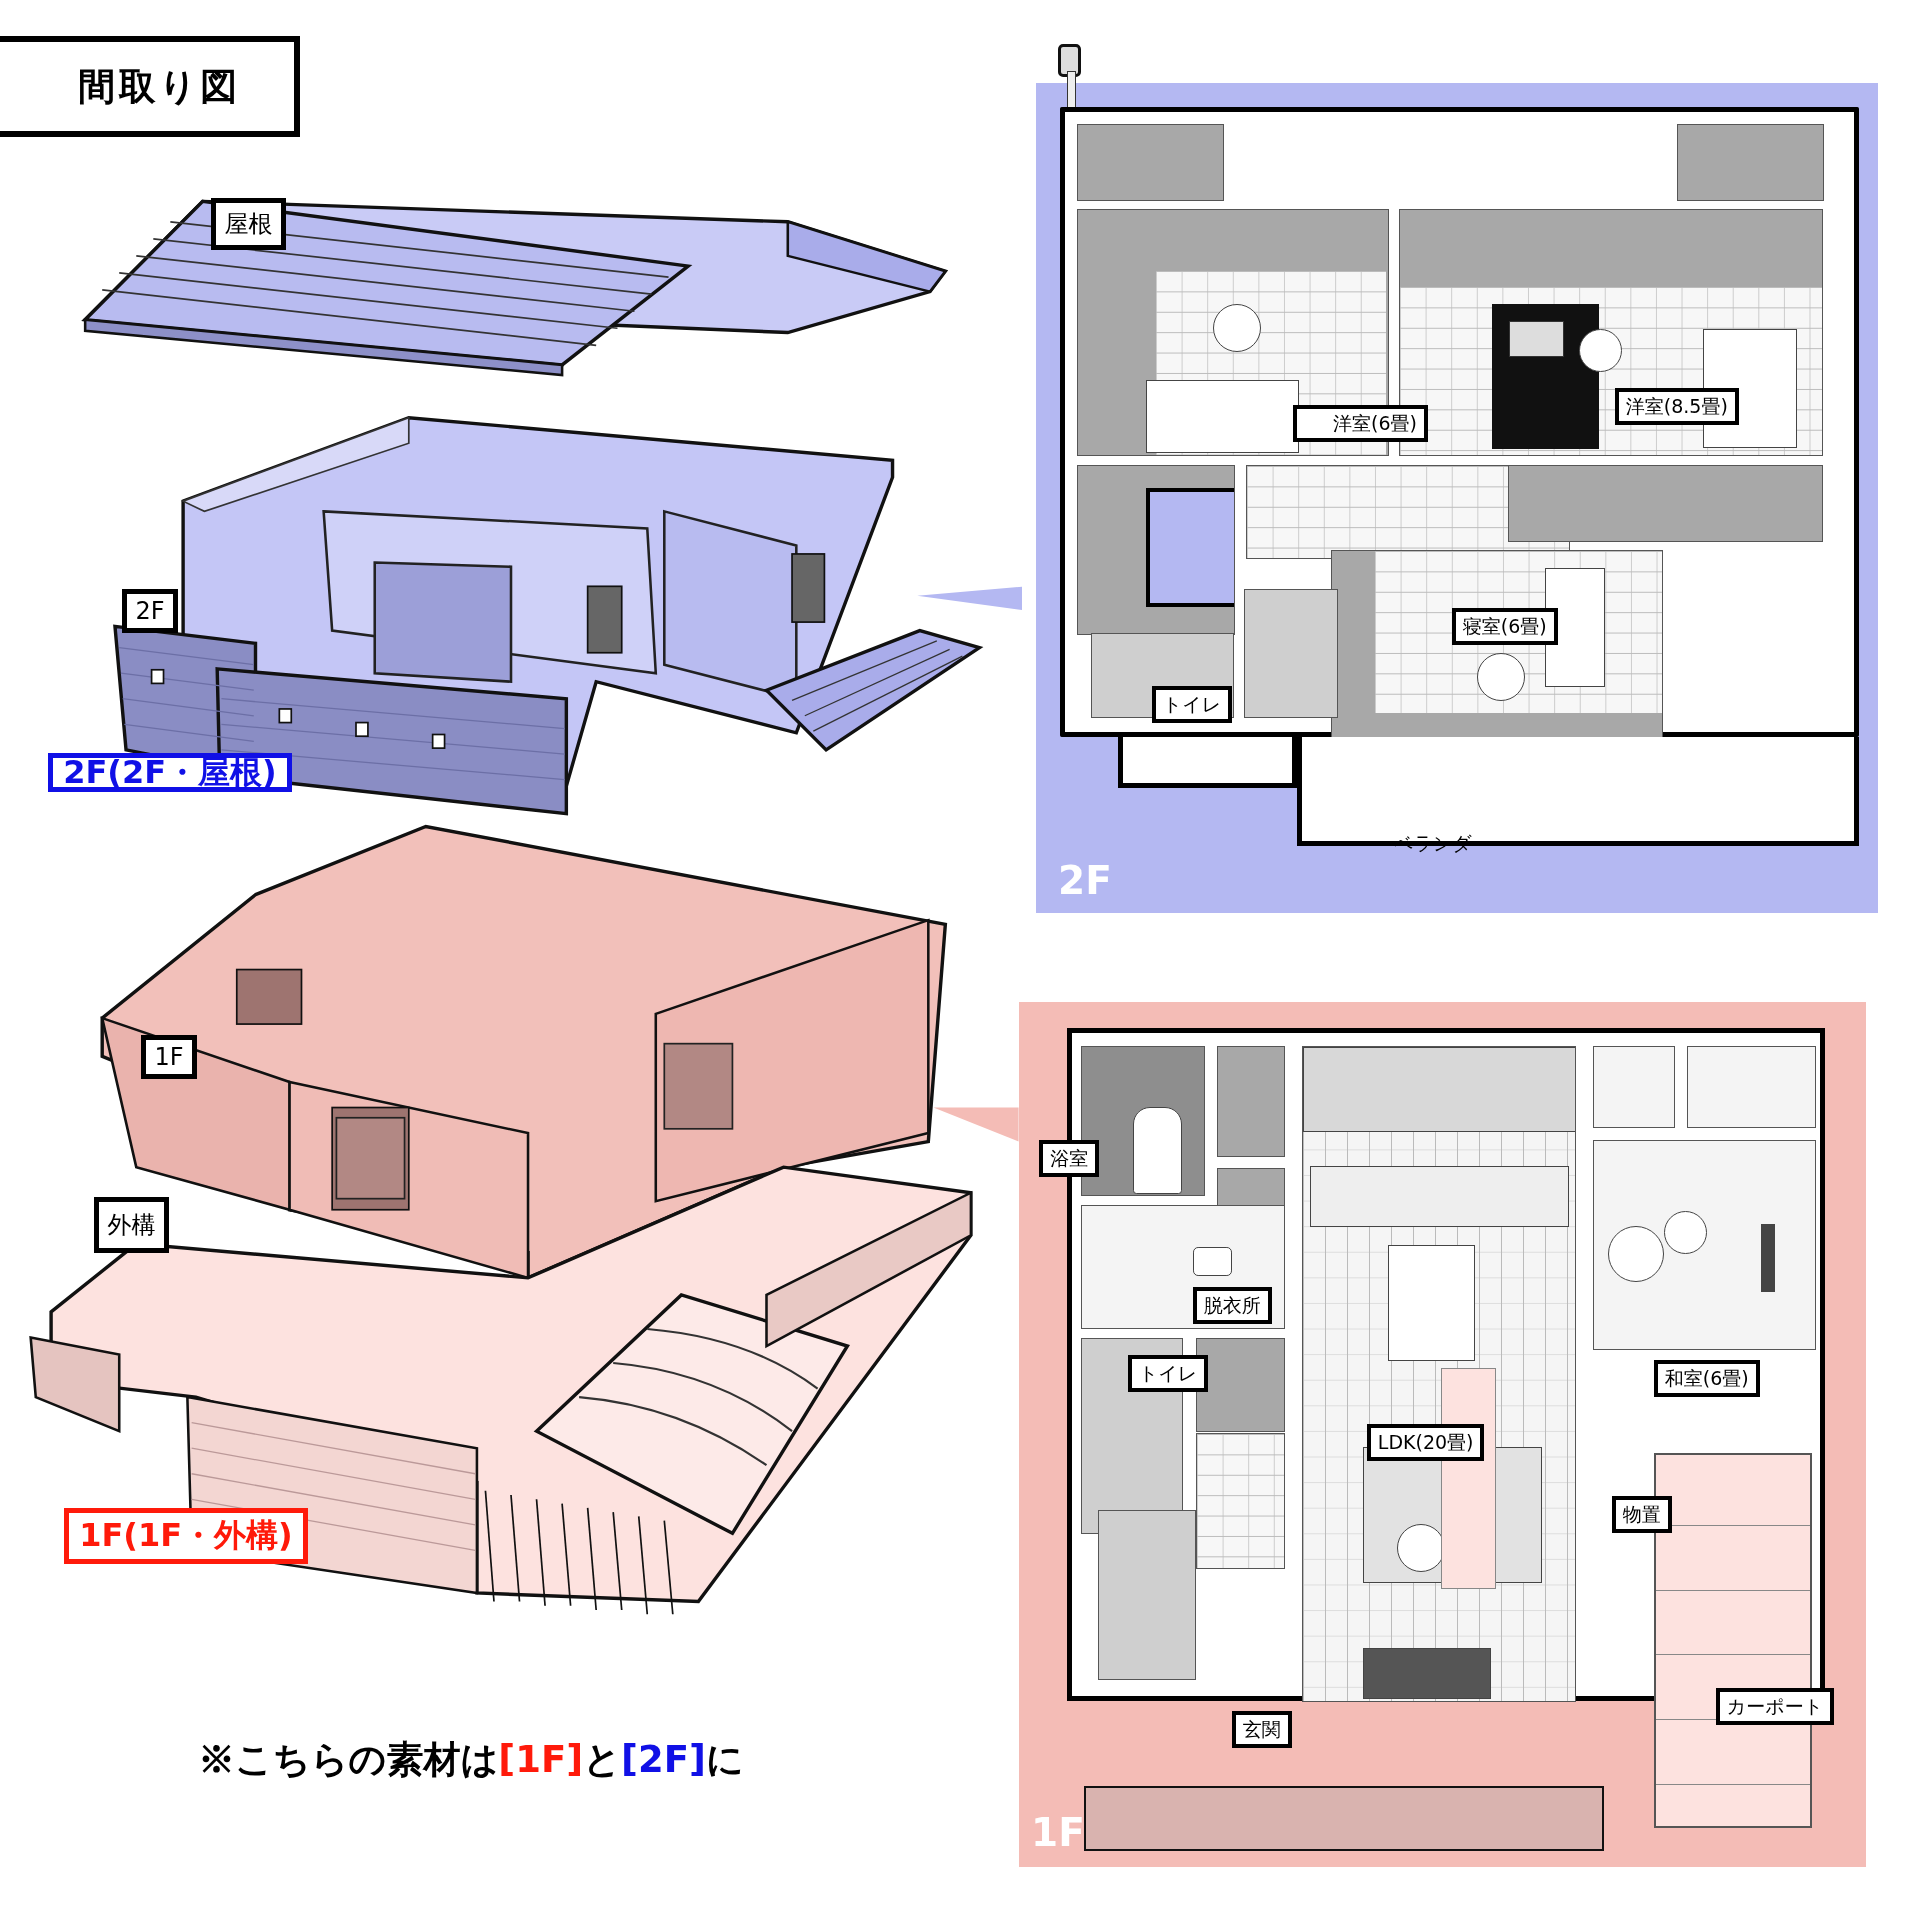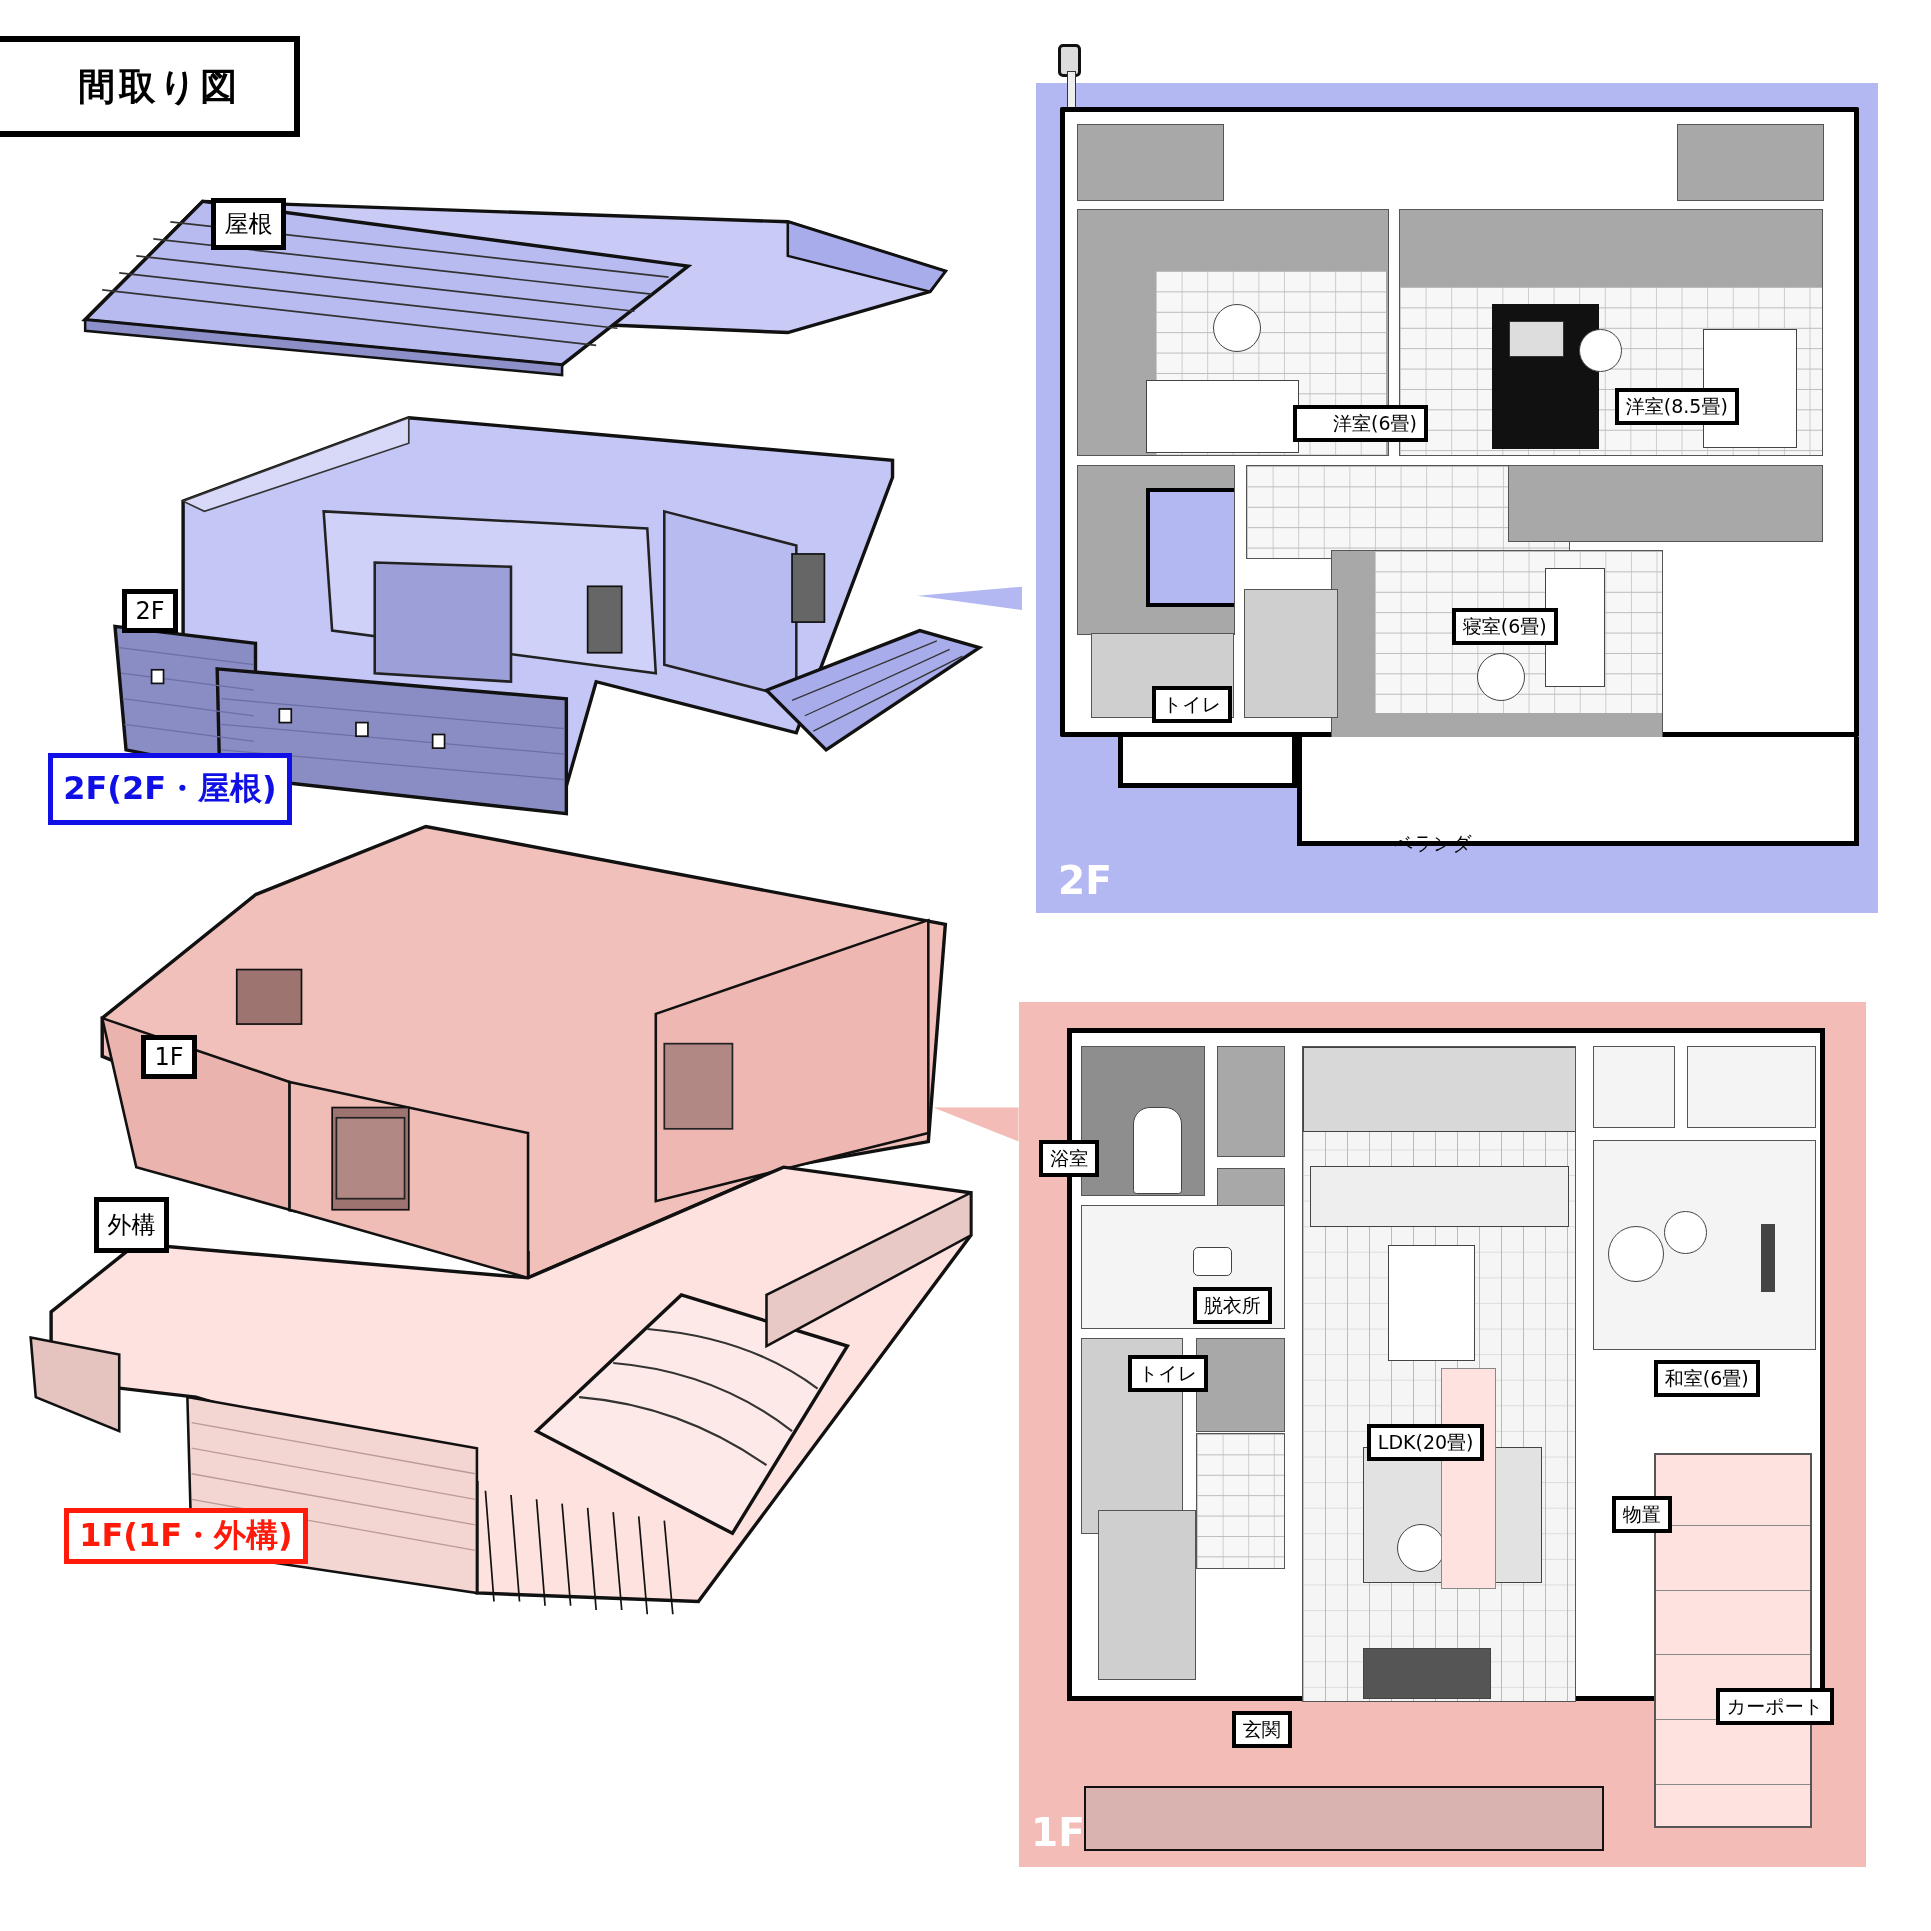--- a/index.html
+++ b/index.html
@@ -137,24 +137,27 @@
 
   <polygon points="1077,699 1216,687 1216,718" fill="#b4b8f2"></polygon>
   <polygon points="1096,1300 1196,1300 1196,1340" fill="#f4bcb6"></polygon>
 </svg>
 
 <div class="tag" style="left:211px;top:198px;height:52px;">屋根</div>
 <div class="tag" style="left:122px;top:589px;height:44px;">2F</div>
 <div class="tag" style="left:141px;top:1035px;height:44px;">1F</div>
 <div class="tag" style="left:94px;top:1197px;height:56px;">外構</div>
 
-<div class="file-tag blue" style="left:48px;top:753px;height:72px;">2F(2F・屋根)</div>
+<div class="file-tag blue" style="left:48px;top:753px;height:39px;">2F(2F・屋根)</div>
 <div class="file-tag red" style="left:64px;top:1508px;height:56px;">1F(1F・外構)</div>
 
 <div class="note">
+  <div>
+    <span>※こちらの素材は</span><span class="red">[1F]</span><span>と</span><span class="blue">[2F]</span><span>に</span>
+  </div>
 </div>
 
 <div class="panel" style="left:1036px;top:83px;width:842px;height:830px;background:#b4b8f2;">
 
   <div class="abs" style="left:22px;top:-39px;width:17px;height:27px;background:#ddd;border:3.4px solid #111;border-radius:5.1px;"></div>
   <div class="abs" style="left:31px;top:-12px;width:6.8px;height:39px;background:#eee;border:1.7px solid #333;"></div>
 
   <div class="plan" style="left:24px;top:24px;width:799px;height:630px;border-radius:1.7px;">
 
     <div class="room" style="left:12px;top:12px;width:147px;height:77px;"></div>

